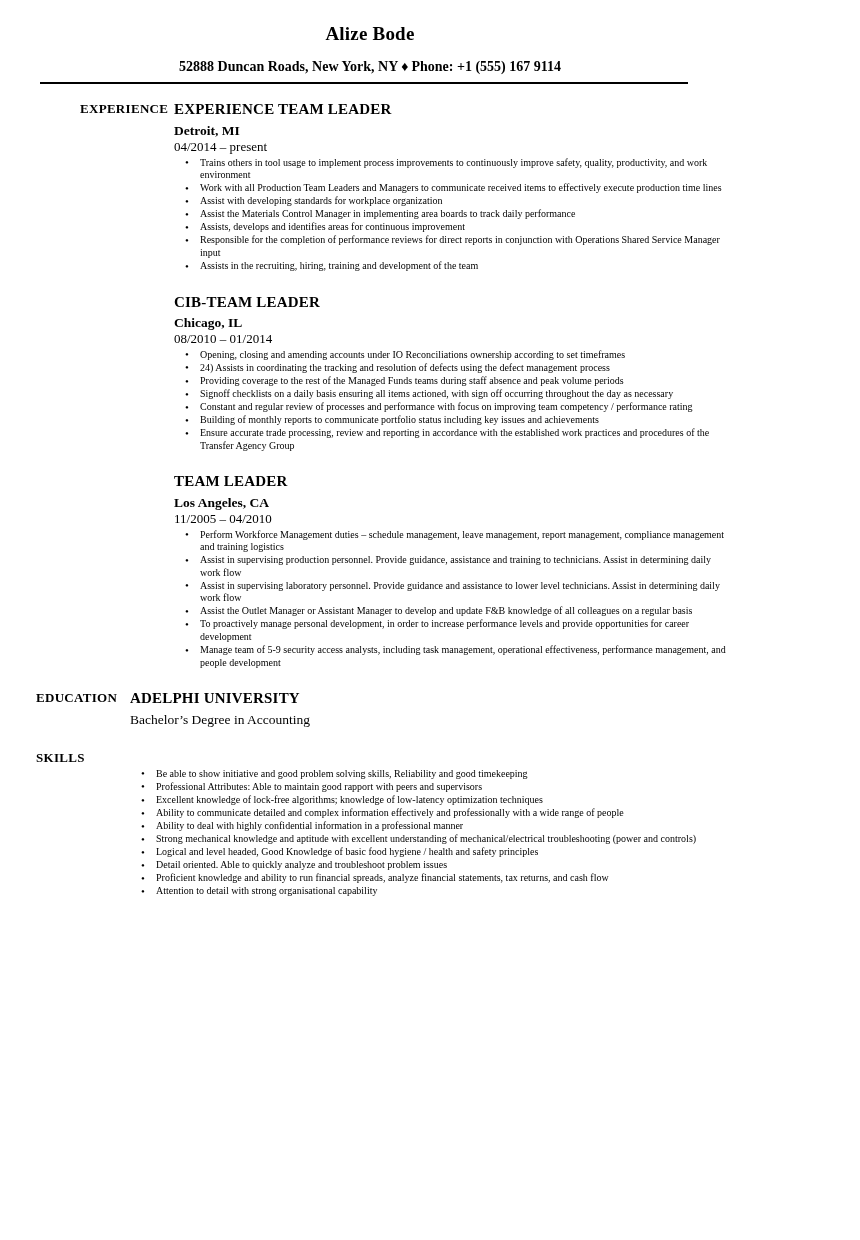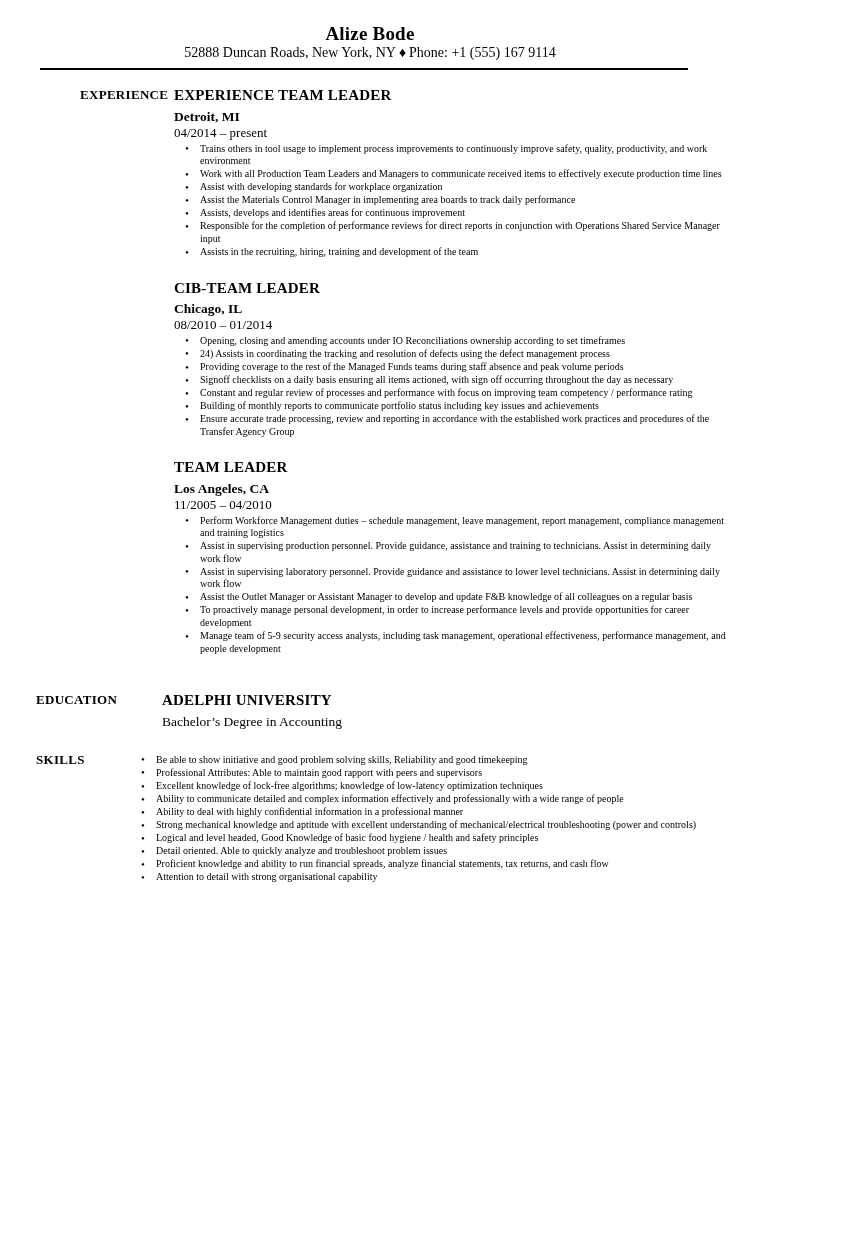--- a/index.html
+++ b/index.html
@@ -28,21 +28,22 @@
     text-align: center;
   }
   .cand-name {
     font-size: 19px;
     font-weight: bold;
     letter-spacing: 0.2px;
     line-height: 1.1;
   }
   .cand-contact {
     font-size: 14px;
-    font-weight: normal;
+    font-weight: bold;
+    margin-top: 14px;
     line-height: 1.1;
   }
   .contact-sep {
     padding: 0 3px;
   }
   .rule {
     margin: 8px 52px 0 40px;
     border-top: 2.5px solid #000;
     height: 0;
   }
@@ -60,21 +61,21 @@
     font-size: 13px;
     font-weight: bold;
     letter-spacing: 0.3px;
   }
   .section-body {
     flex: 1 1 auto;
     padding-right: 14px;
   }
 
   #experience-section { margin-top: 17px; padding-left: 44px; }
-  #education-section  { margin-top: 37px; gap: 32px; }
+  #education-section  { margin-top: 21px; }
   #skills-section     { margin-top: 22px; }
 
   
   .job { margin-bottom: 0; }
   .job + .job { margin-top: 21px; }
 
   .job-title {
     font-size: 15px;
     font-weight: bold;
     letter-spacing: 0.2px;
@@ -123,21 +124,21 @@
     font-family: Liberation Serif, serif;
   }
   .edu-degree {
     font-size: 13.5px;
     font-weight: normal;
     margin-top: 5px;
     line-height: 1.15;
   }
 
   
-  #skills-section .section-body { padding-right: 28px; }
+  #skills-section .section-body { padding-right: 28px; margin-top: 16px; }
   #skills-section ul.bullets li { padding-left: 26px; }
 </style>
 </head>
 <body>
 
 <div class="page">
 
   <div class="header">
     <div class="cand-name">Alize Bode</div>
     <div class="cand-contact">

